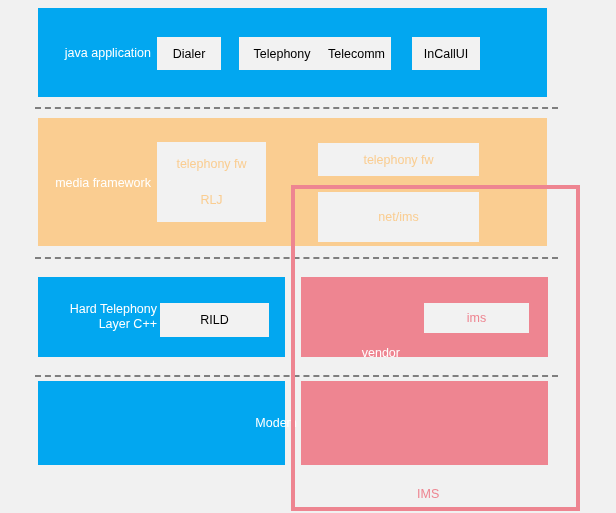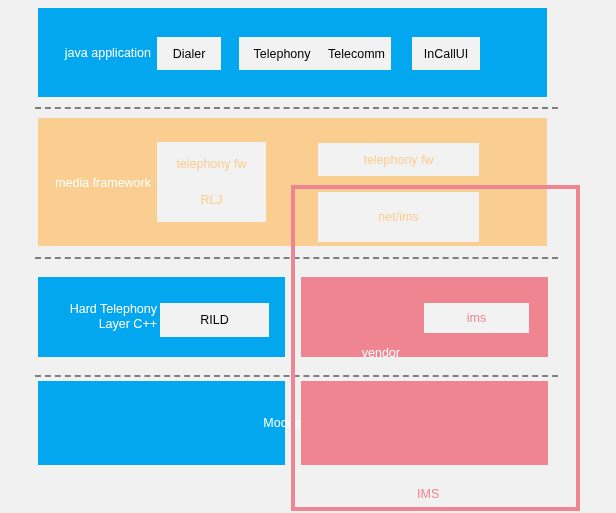--- a/index.html
+++ b/index.html
@@ -149,21 +149,21 @@
   <div class="layer-label" style="left:330px; top:310px; width:70px;margin-top:36px;">vendor</div>
 
   <div class="chip chip-pink-text" style="left:424px; top:303px; width:105px; height:30px;">
     <span>ims</span>
   </div>
 
   <div class="divider" style="left:35px; top:375px; width:523px;"></div>
 
   <div class="blk band-blue" style="left:38px; top:381px; width:247px; height:84px;"></div>
 
-  <div class="layer-label" style="left:56px; top:416px; width:249px;">Modem</div>
+  <div class="layer-label" style="left:48px; top:416px; width:249px;">Modem</div>
 
   <div class="blk band-pink" style="left:301px; top:381px; width:247px; height:84px;"></div>
 
 
   <div class="ims-frame" style="left:291px; top:185px; width:281px; height:318px;"></div>
 
   <div class="ims-caption" style="left:417px; top:487px;">IMS</div>
 
 </div>
 

